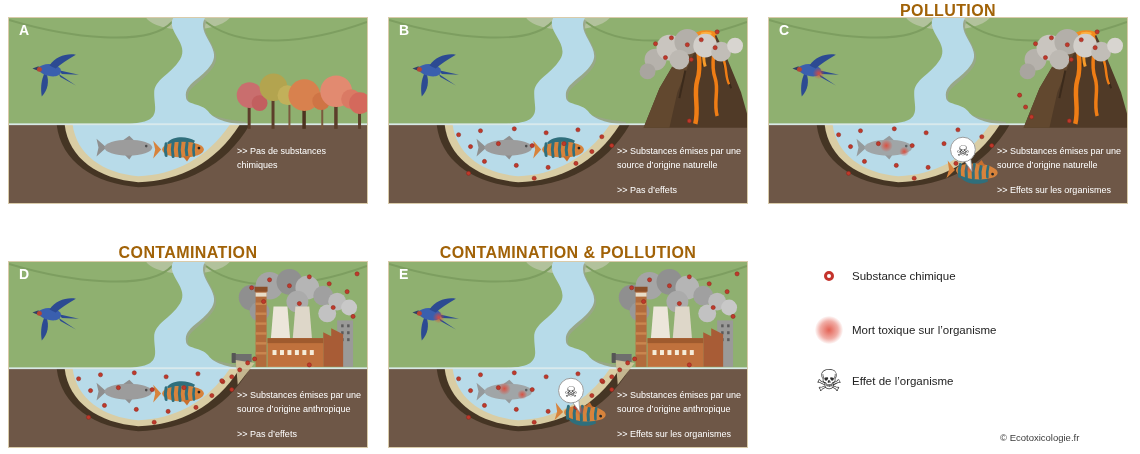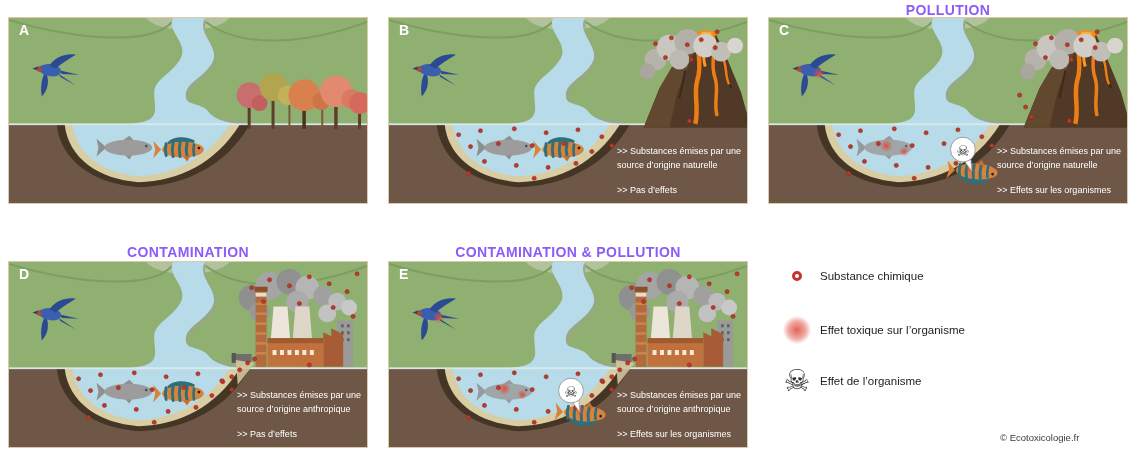--- a/index.html
+++ b/index.html
@@ -7,25 +7,25 @@
   .canvas{position:relative;width:1140px;height:454px;background:#fff;}
   .panel{position:absolute;width:360px;height:187px;border:1px solid #d9cbaa;box-sizing:border-box;
          background:#fff;overflow:hidden;}
   .panel svg{position:absolute;left:0;top:0;width:100%;height:100%;display:block;}
   #panelA{left:8px;top:17px}  #panelB{left:388px;top:17px}  #panelC{left:768px;top:17px}
   #panelD{left:8px;top:261px} #panelE{left:388px;top:261px}
   .letter{position:absolute;left:10px;top:4px;color:#fff;font-weight:bold;font-size:14px;z-index:3;}
   .captions{position:absolute;left:228px;top:126px;width:132px;color:#fff;font-size:9px;
             line-height:14px;z-index:3;}
   .captions p{margin:0 0 11px 0;}
-  .ptitle{position:absolute;width:360px;text-align:center;font-weight:bold;font-size:14px;
-          color:#8b5cf6;letter-spacing:.4px;}
+  .ptitle{position:absolute;width:360px;text-align:center;font-weight:bold;font-size:16px;
+          color:#a16207;letter-spacing:.4px;}
   #titleC{left:768px;top:2px} #titleD{left:8px;top:244px} #titleE{left:388px;top:244px}
   .dot{fill:#bf392b;stroke:#8a2219;stroke-width:.5;}
-  .legend-row{position:absolute;display:flex;align-items:center;}
+  .legend-row{position:absolute;display:flex;align-items:center;margin-left:32px;}
   .legend-icon-box{width:30px;display:flex;justify-content:center;align-items:center;}
   .legend-label{margin-left:8px;font-size:11.5px;color:#222;}
   .chem-dot{width:10px;height:10px;border-radius:50%;border:3px solid #c4332c;background:#fff;
             box-sizing:border-box;display:inline-block;}
   .tox-blur{width:28px;height:28px;border-radius:50%;display:inline-block;
             background:radial-gradient(circle,rgba(223,72,56,.85) 0%,rgba(223,72,56,.45) 45%,rgba(223,72,56,0) 72%);}
   .skull-glyph{font-family:"DejaVu Sans",sans-serif;font-size:30px;line-height:30px;color:#2d2d2d;}
   #legendRow1{left:782px;top:270px} #legendRow2{left:782px;top:316px} #legendRow3{left:782px;top:366px}
   .copyright{position:absolute;left:1000px;top:432px;width:130px;text-align:left;
              font-size:9.5px;color:#3a3a3a;}
@@ -250,20 +250,23 @@
 
   <div class="panel" id="panelA">
     <svg viewBox="0 0 360 187" preserveAspectRatio="none">
       <use href="#terrain"></use>
       <use href="#trees-grove" transform="translate(228,48)"></use>
       <use href="#swallow" transform="translate(22,34) scale(0.78)"></use>
       <use href="#fish-gray" transform="translate(88,117)"></use>
       <use href="#fish-color" transform="translate(145,118)"></use>
     </svg>
     <div class="letter">A</div>
+    <div class="captions">
+      <p>&gt;&gt; Pas de substances chimiques</p>
+    </div>
   </div>
 
   <div class="panel" id="panelB">
     <svg viewBox="0 0 360 187" preserveAspectRatio="none">
       <use href="#terrain"></use>
       <use href="#volcano" transform="translate(248,11)"></use>
       <use href="#plume-volcano" transform="translate(252,12)"></use>
       <use href="#dots-smoke-v"></use>
       <use href="#swallow" transform="translate(22,34) scale(0.78)"></use>
       <use href="#fish-gray" transform="translate(88,117)"></use>
@@ -353,21 +356,21 @@
   <div class="legend-row" id="legendRow1">
     <span class="legend-icon-box">
         <span class="chem-dot"></span>
       </span>
     <span class="legend-label">Substance chimique</span>
   </div>
   <div class="legend-row" id="legendRow2">
     <span class="legend-icon-box">
         <span class="tox-blur"></span>
       </span>
-    <span class="legend-label">Effet toxique sur l’organisme</span>
+    <span class="legend-label">Mort toxique sur l’organisme</span>
   </div>
   <div class="legend-row" id="legendRow3">
     <span class="legend-icon-box">
         <span class="skull-glyph">☠</span>
       </span>
     <span class="legend-label">Effet de l’organisme</span>
   </div>
 
   <div class="copyright">© Ecotoxicologie.fr</div>
 </div>

